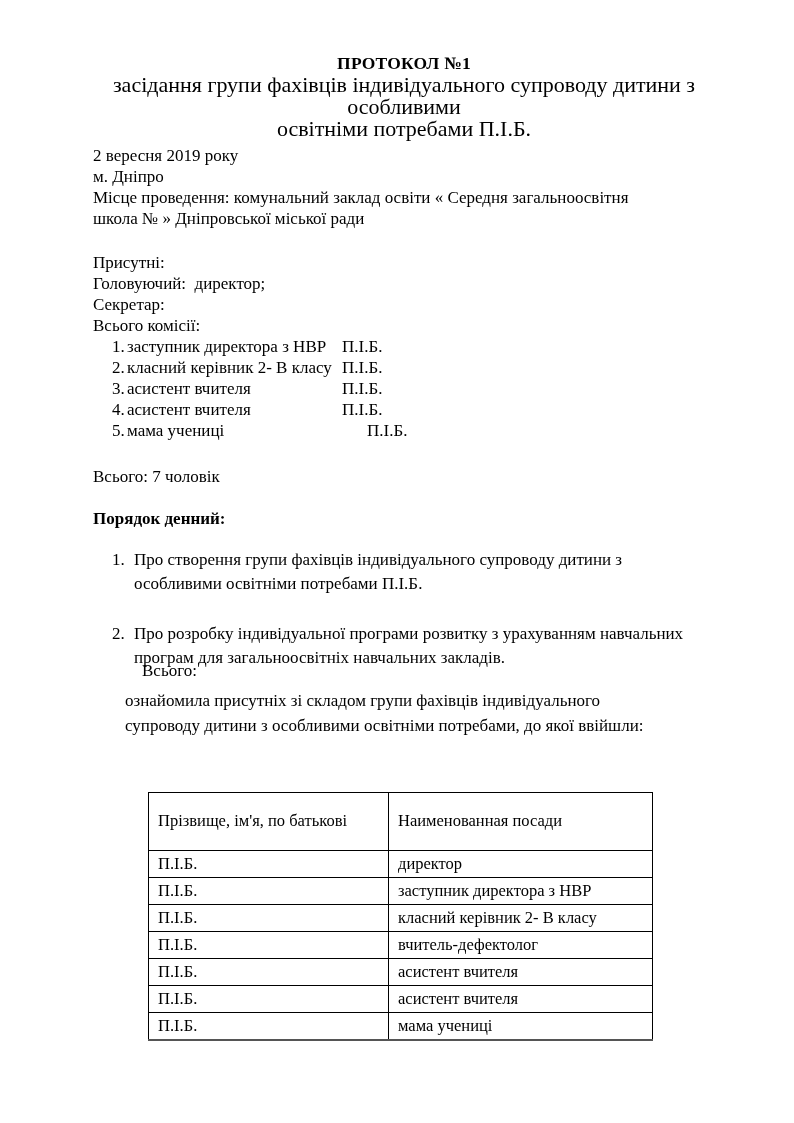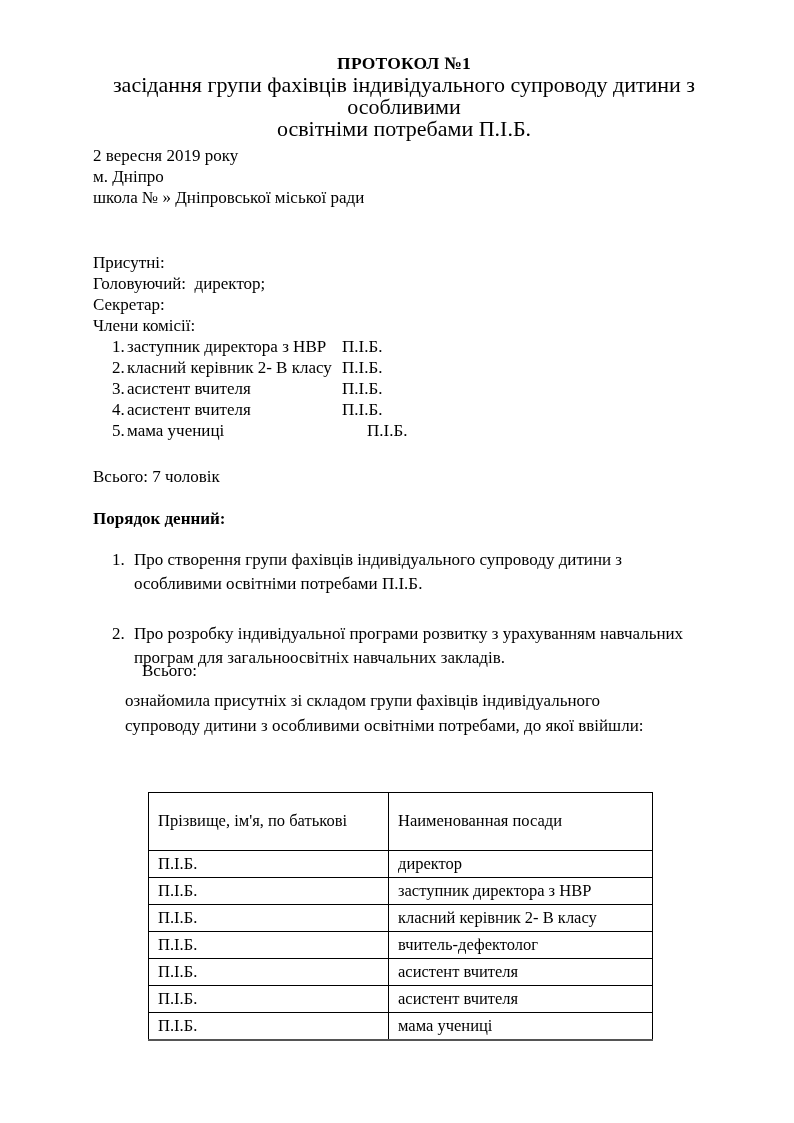--- a/index.html
+++ b/index.html
@@ -217,28 +217,29 @@
     <div class="doc-subtitle">засідання групи фахівців індивідуального супроводу дитини з особливими</div>
     <div class="doc-subtitle">освітніми потребами  П.І.Б.</div>
   </div>
 
   <div class="datecity">
     <span>2 вересня 2019 року</span>
     <span>м. Дніпро</span>
   </div>
 
   <div class="place">
+    <div>Місце проведення: комунальний заклад освіти « Середня загальноосвітня</div>
     <div>школа №  » Дніпровської міської ради</div>
   </div>
 
   <div class="attendees">
     <div class="line">Присутні:</div>
     <div class="line">Головуючий:  директор;</div>
     <div class="line">Секретар:</div>
-    <div class="line">Члени комісії:</div>
+    <div class="line">Всього комісії:</div>
     <ul class="member-list">
       <li>
         <span class="num">1.</span>
         <span class="role">заступник директора з НВР</span>
         <span class="pib">П.І.Б.</span>
       </li>
       <li>
         <span class="num">2.</span>
         <span class="role">класний керівник  2- В класу</span>
         <span class="pib">П.І.Б.</span>

